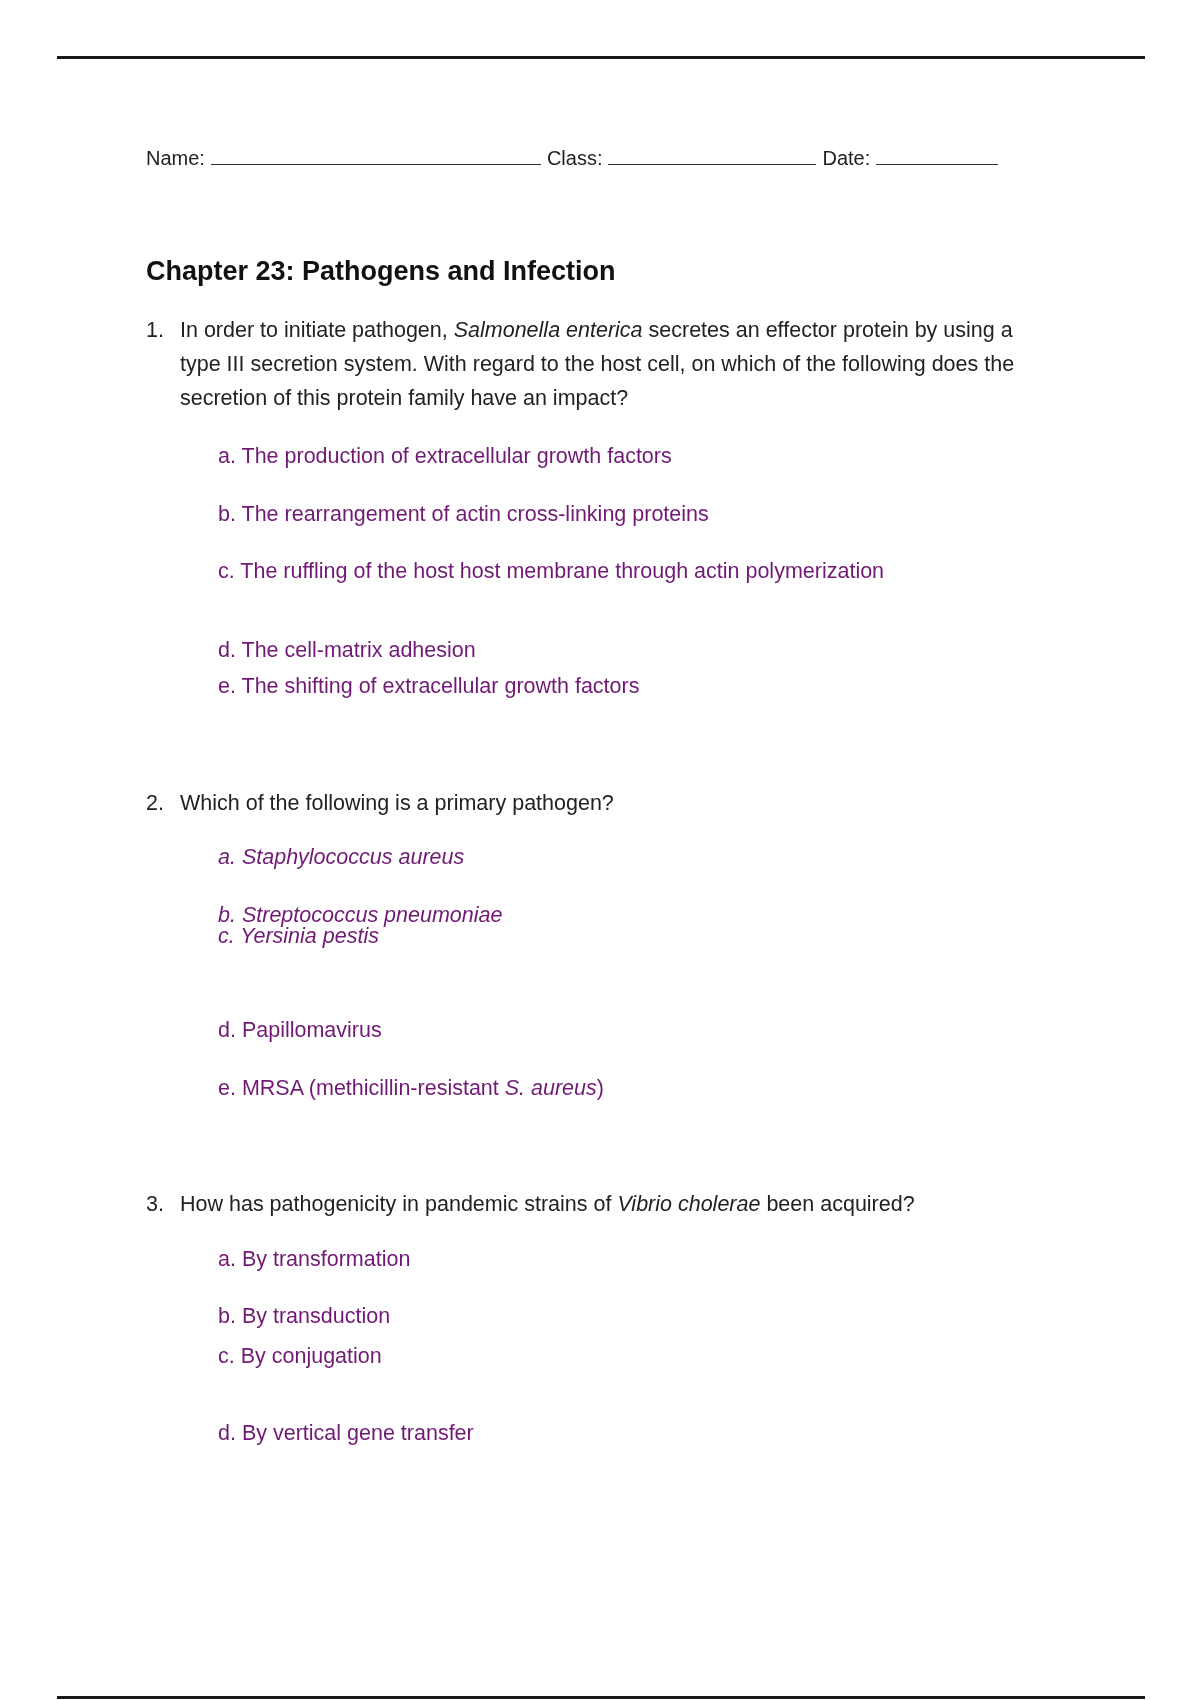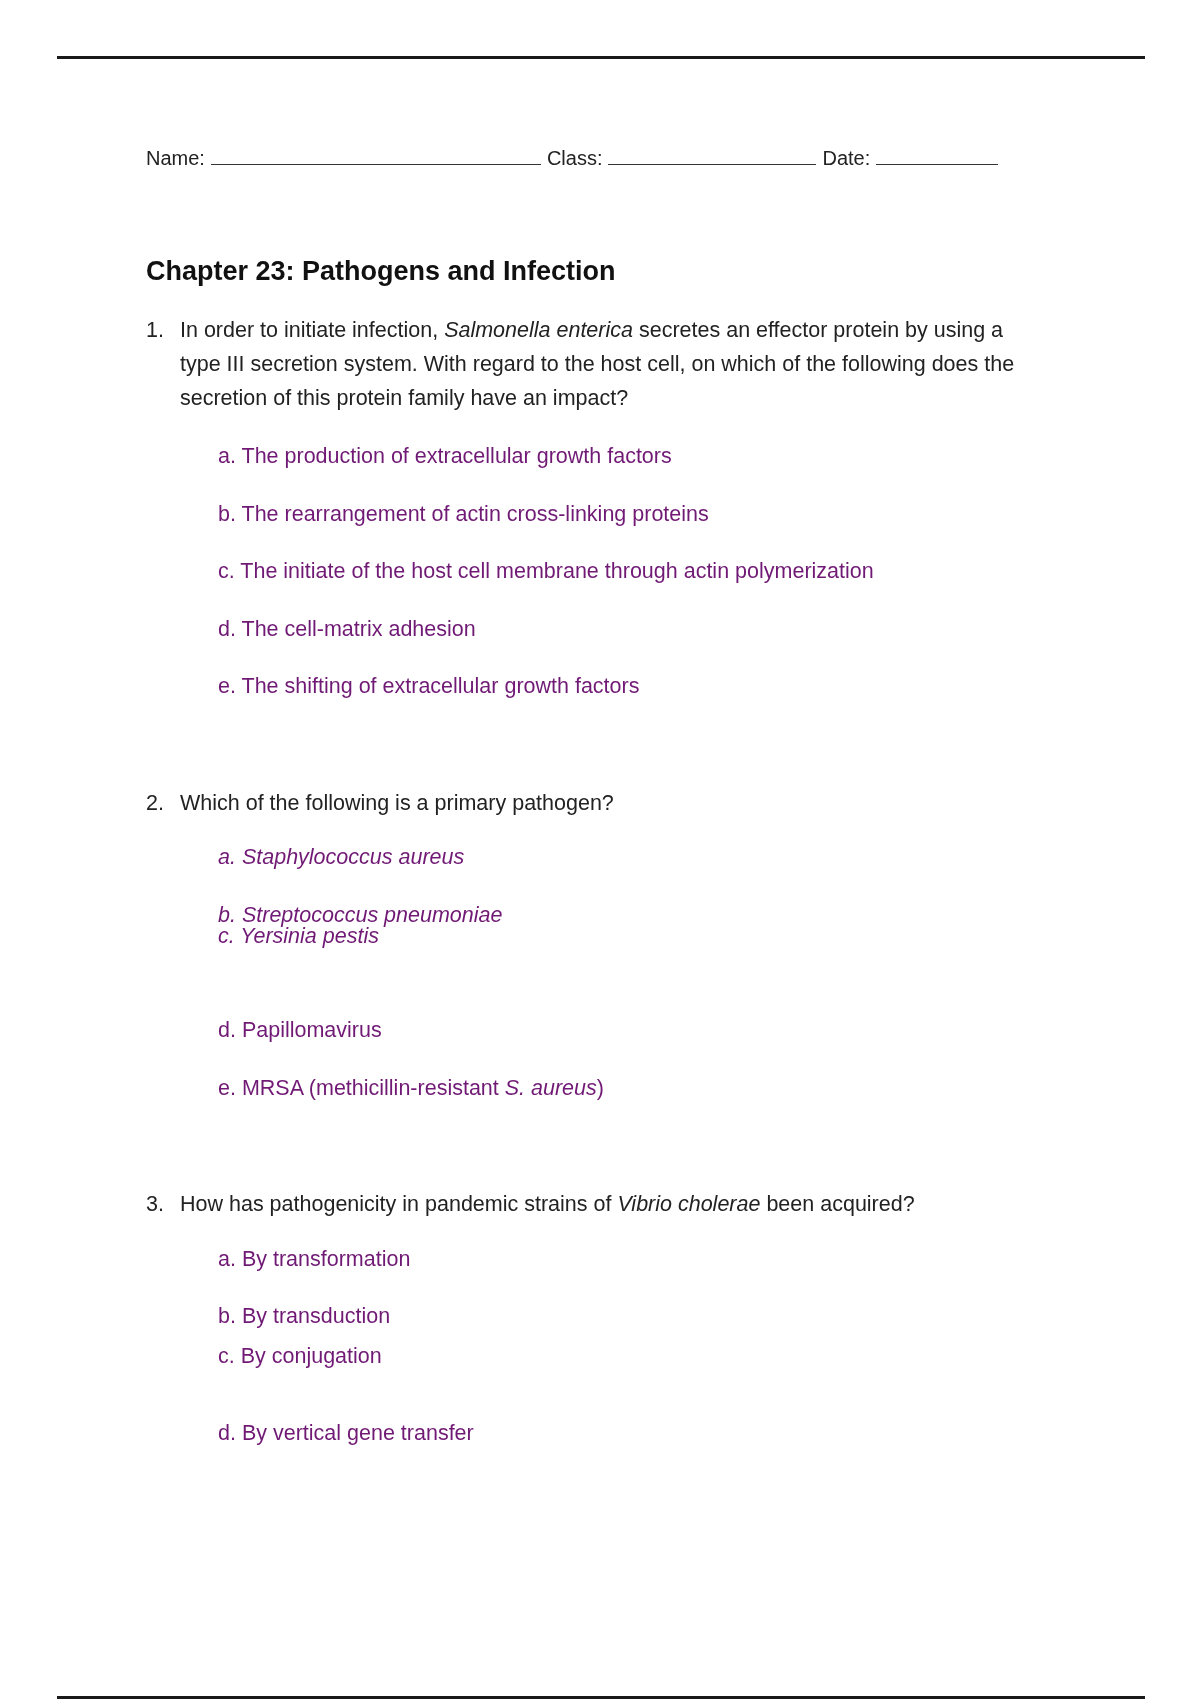--- a/index.html
+++ b/index.html
@@ -30,26 +30,26 @@
 <body>
 
 <div class="rule top"></div>
 
 <div class="header-line"><span>Name:</span><span class="blank" style="width:330px"></span><span>Class:</span><span class="blank" style="width:208px"></span><span>Date:</span><span class="blank" style="width:122px"></span></div>
 
 <h1 class="title">Chapter 23: Pathogens and Infection</h1>
 
 <div class="q" style="top:313px">
   <span class="num">1.</span>
-  <span class="text"><span>In order to initiate infection, </span><i>Salmonella enterica</i><span> secretes an effector protein by using a type III secretion system. With regard to the host cell, on which of the following does the secretion of this protein family have an impact?</span></span>
+  <span class="text"><span>In order to initiate pathogen, </span><i>Salmonella enterica</i><span> secretes an effector protein by using a type III secretion system. With regard to the host cell, on which of the following does the secretion of this protein family have an impact?</span></span>
 </div>
 <div class="opt" style="top:444px">a. The production of extracellular growth factors</div>
 <div class="opt" style="top:502px">b. The rearrangement of actin cross-linking proteins</div>
-<div class="opt" style="top:559px">c. The initiate of the host cell membrane through actin polymerization</div>
-<div class="opt" style="top:617px">d. The cell-matrix adhesion</div>
+<div class="opt" style="top:559px">c. The ruffling of the host host membrane through actin polymerization</div>
+<div class="opt" style="top:638px">d. The cell-matrix adhesion</div>
 <div class="opt" style="top:674px">e. The shifting of extracellular growth factors</div>
 
 <div class="q" style="top:786px">
   <span class="num">2.</span>
   <span class="text">Which of the following is a primary pathogen?</span>
 </div>
 <div class="opt" style="top:845px"><i>a. Staphylococcus aureus</i></div>
 <div class="opt" style="top:903px"><i>b. Streptococcus pneumoniae</i></div>
 <div class="opt" style="top:924px"><i>c. Yersinia pestis</i></div>
 <div class="opt" style="top:1018px">d. Papillomavirus</div>

